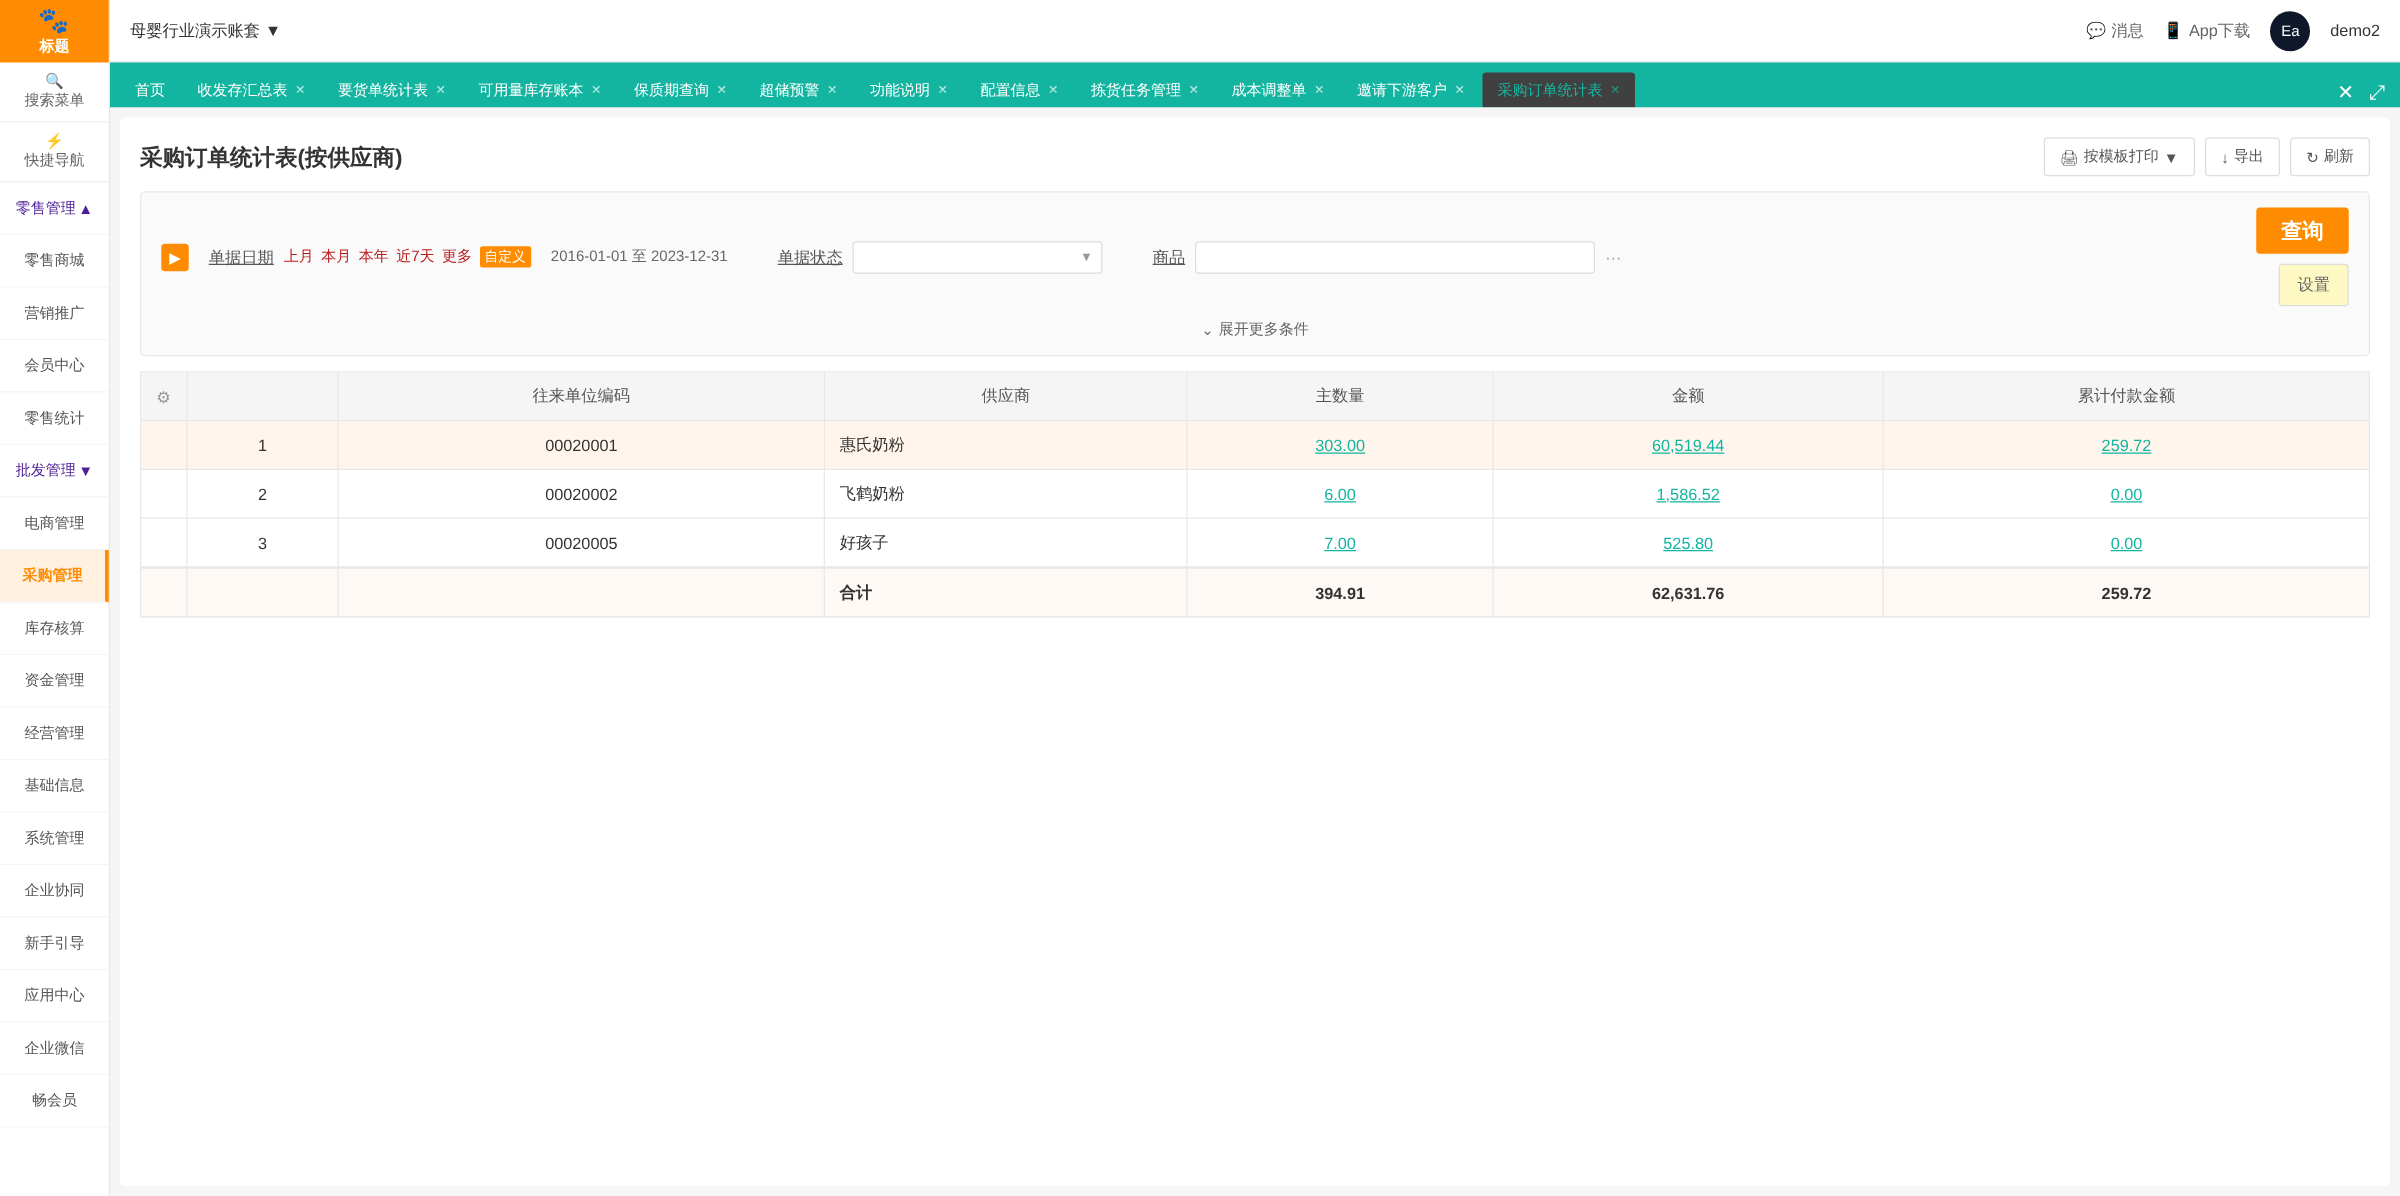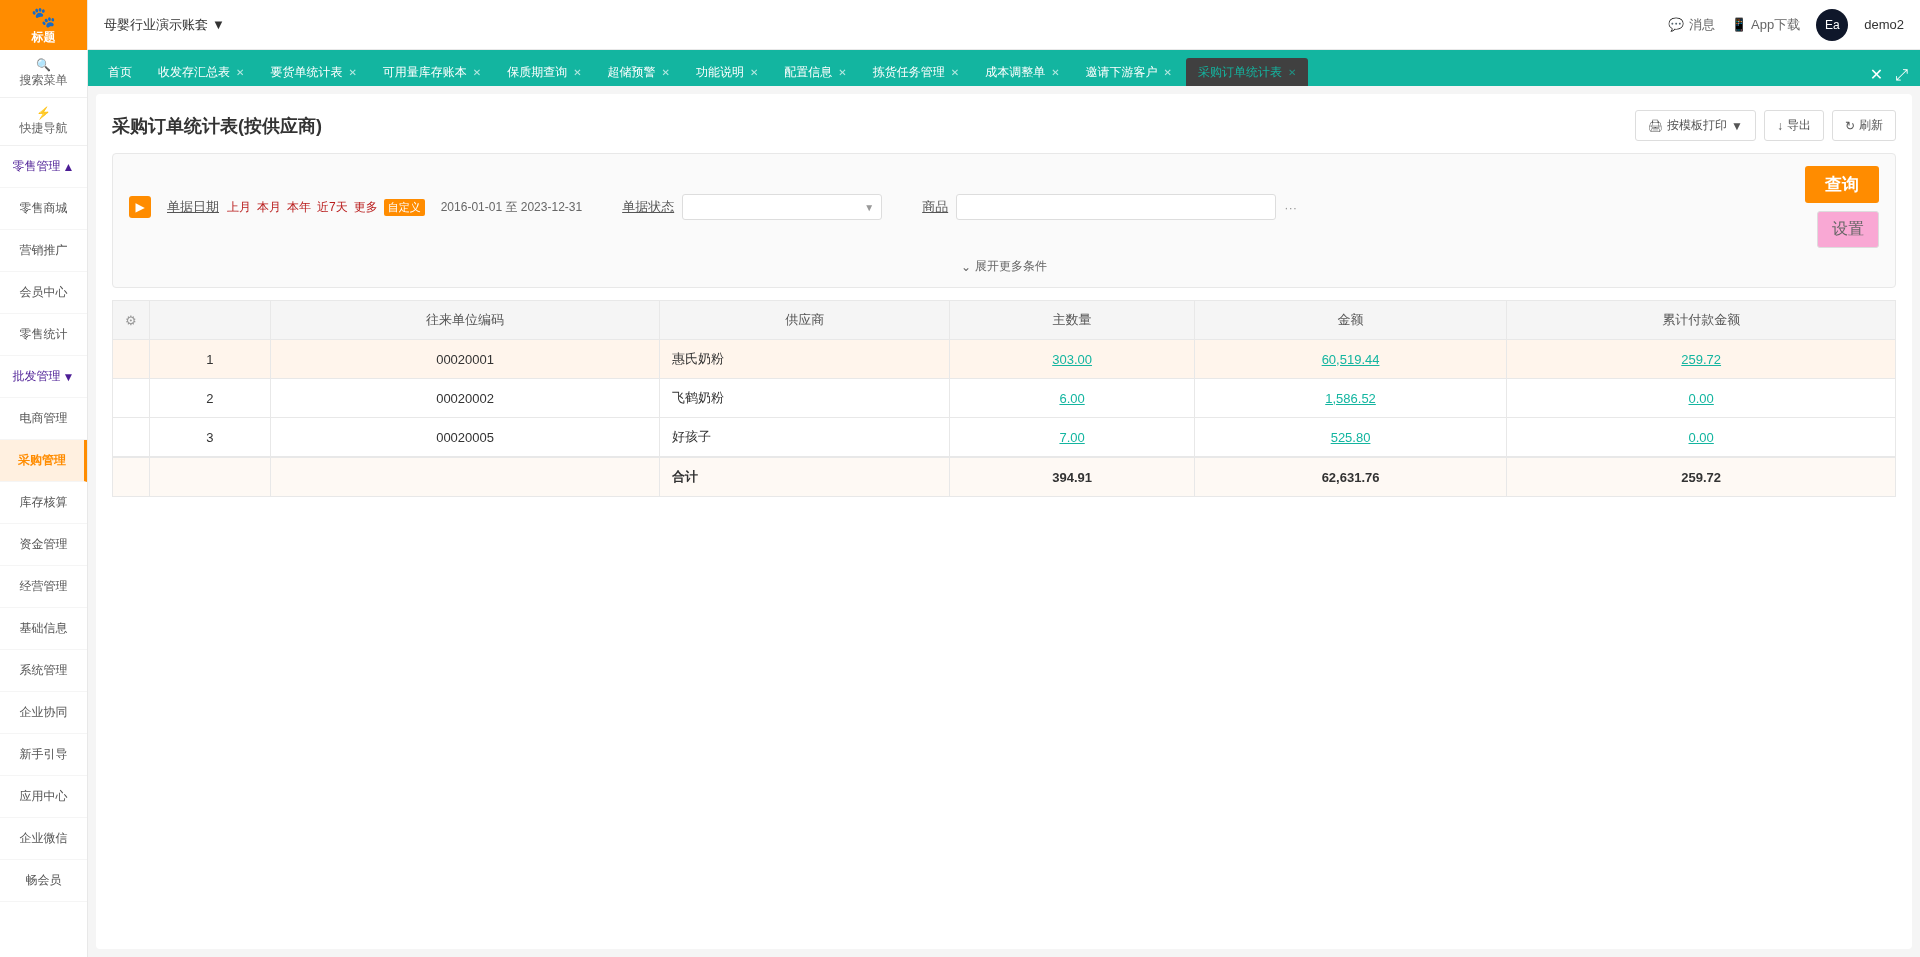--- a/index.html
+++ b/index.html
@@ -56,21 +56,21 @@
     .date-shortcut { color: #b91c1c; cursor: pointer; font-size: 12px; }
     .date-range { color: #666; font-size: 12px; }
     .custom-badge { background: #ff8c00; color: #fff; border-radius: 2px; padding: 1px 4px; font-size: 11px; text-align: right; }
     .filter-select { border: 1px solid #ddd; border-radius: 3px; padding: 5px 24px 5px 8px; font-size: 12px; background: #fff; cursor: pointer; appearance: none; min-width: 200px; position: relative; }
     .select-wrapper { position: relative; display: inline-block; }
     .select-wrapper::after { content: '▼'; position: absolute; right: 8px; top: 50%; transform: translateY(-50%); font-size: 10px; color: #999; pointer-events: none; }
     .filter-input { border: 1px solid #ddd; border-radius: 3px; padding: 5px 8px; font-size: 12px; min-width: 200px; }
     .filter-more { display: flex; justify-content: center; margin-top: 10px; }
     .expand-btn { color: #666; font-size: 12px; cursor: pointer; display: flex; align-items: center; gap: 4px; background: none; border: none; }
     .btn-query { background: #ff8c00; color: #fff; border: none; border-radius: 3px; padding: 7px 20px; cursor: pointer; font-size: 17px; font-weight: bold; }
-    .btn-setting { background: #f9a8d4; color: #666; border: 1px solid #ddd; border-radius: 3px; padding: 7px 14px; cursor: pointer; font-size: 16px; margin-top: 4px; display: block; }
+    .btn-setting { background: #fef9c3; color: #666; border: 1px solid #ddd; border-radius: 3px; padding: 7px 14px; cursor: pointer; font-size: 13px; margin-top: 4px; display: block; }
     .query-btn-group { display: flex; flex-direction: column; align-items: flex-end; gap: 4px; }
 
     
     .data-table { width: 100%; border-collapse: collapse; }
     .data-table th { background: #f5f5f5; border: 1px solid #e8e8e8; padding: 10px 12px; text-align: center; font-size: 13px; font-weight: normal; color: #555; }
     .data-table td { border: 1px solid #e8e8e8; padding: 10px 12px; font-size: 13px; color: #333; }
     .data-table tr.row-highlight { background: #fff5ec; }
     .data-table td.text-center { text-align: center; }
     .data-table td.link { color: #13b5a0; text-decoration: underline; cursor: pointer; text-align: center; }
     .row-num { color: #999; text-align: center; }

